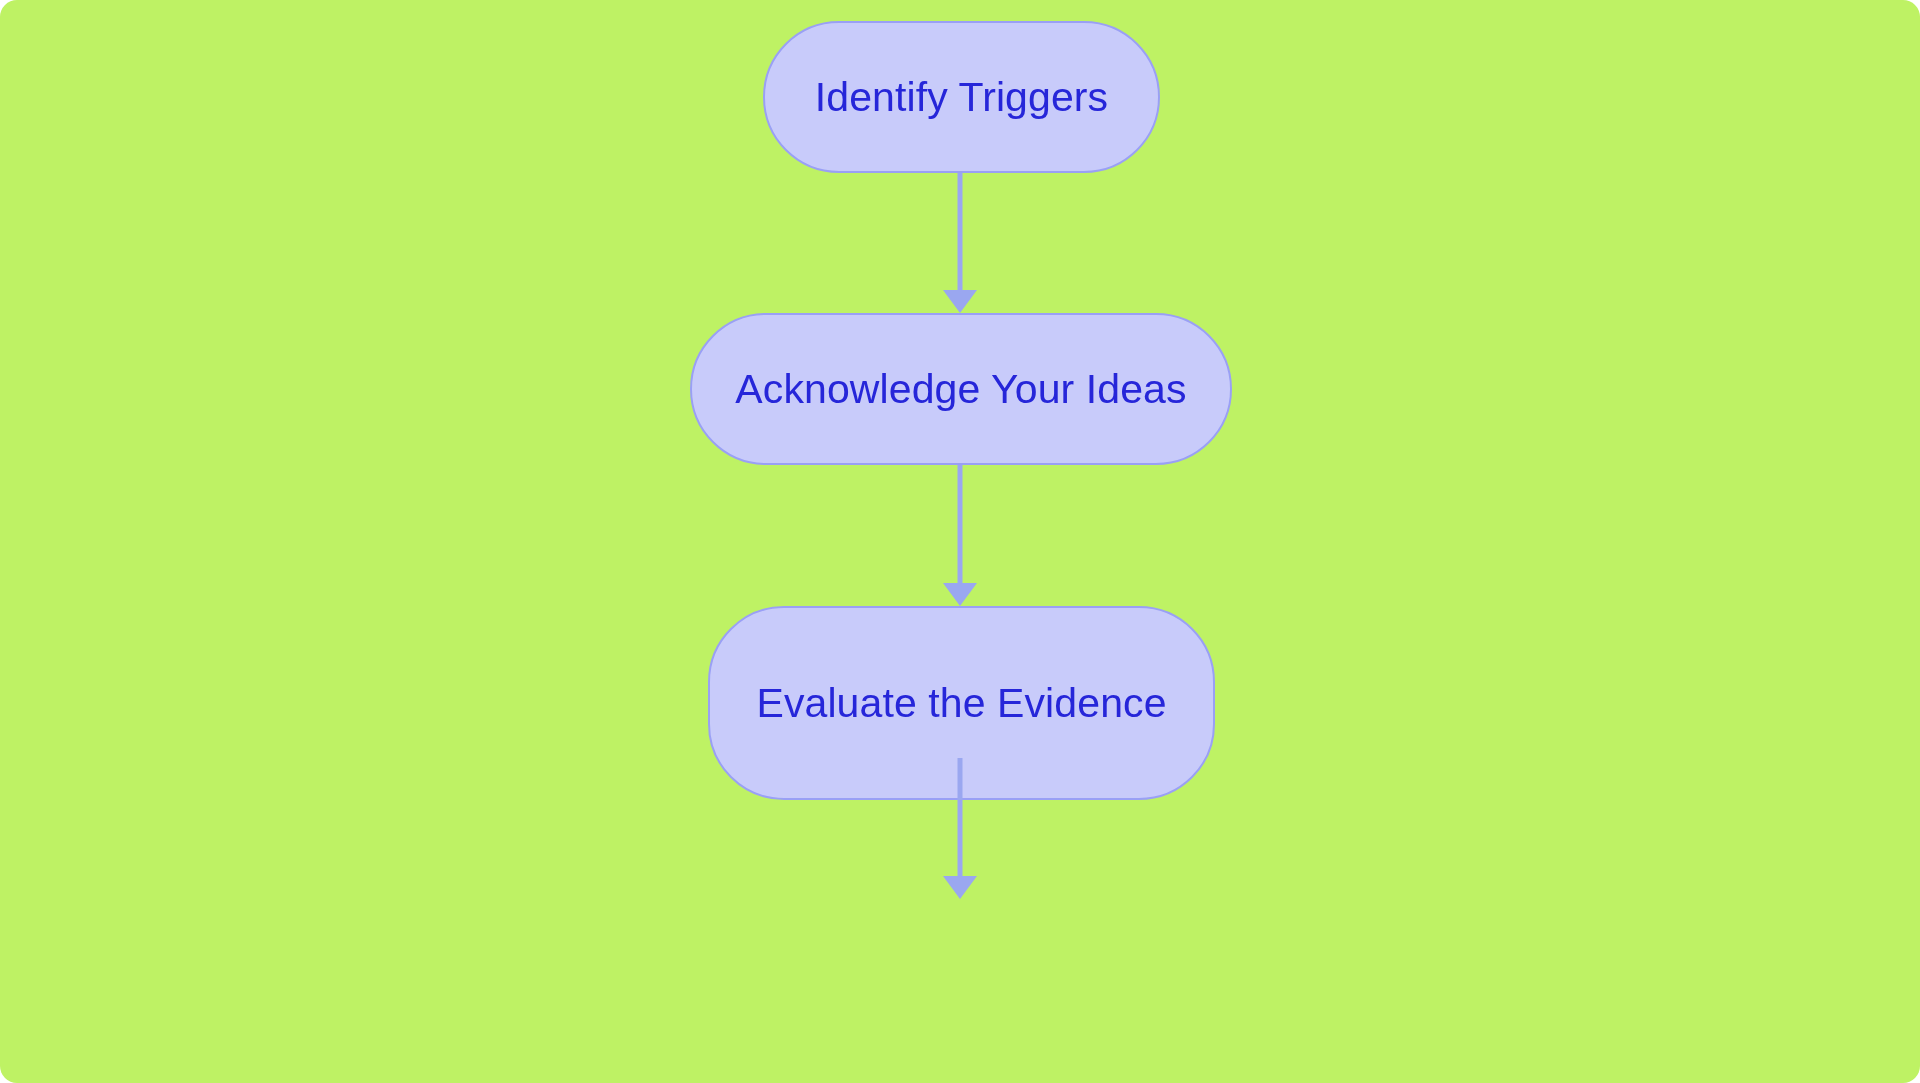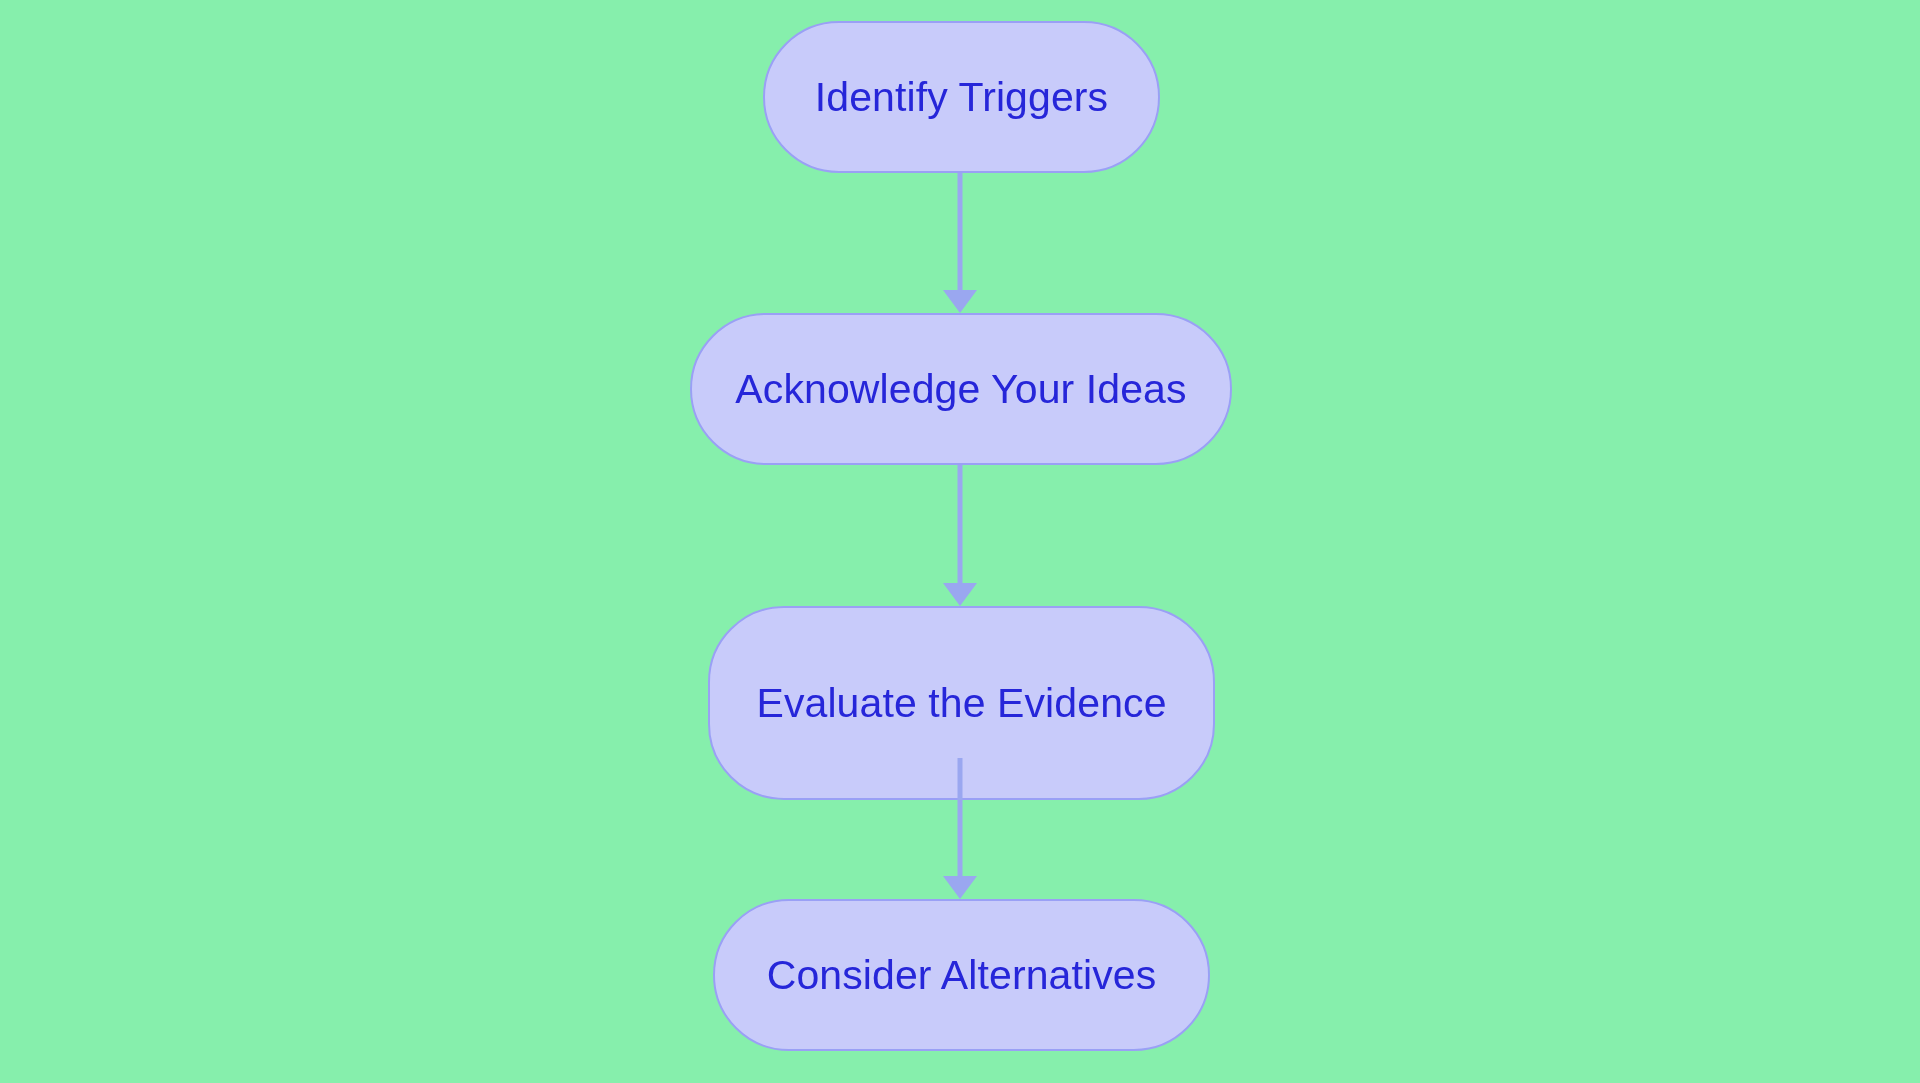--- a/index.html
+++ b/index.html
@@ -10,21 +10,22 @@
   body {
     width: 1920px;
     height: 1083px;
     font-family: "Liberation Sans", sans-serif;
     overflow: hidden;
   }
   #flowchart-canvas {
     position: relative;
     width: 1920px;
     height: 1083px;
-    background: #86efac;
+    background: #bef264;
+    border-radius: 17px;
   }
   .node {
     position: absolute;
     box-sizing: border-box;
     display: flex;
     align-items: center;
     justify-content: center;
     background: #c8cbfa;
     border: 2px solid #9aa0f5;
     border-radius: 76px;
@@ -86,17 +87,14 @@
 
   <div class="node" style="left:708px; top:606px; width:507px; height:194px;">
     <span class="node-label">Evaluate the Evidence</span>
   </div>
 
   <div class="edge" style="left:940px; top:758px; width:40px; height:141px;">
     <div class="edge-line" style="height:118px;"></div>
     <div class="edge-arrowhead" style="top:118px;"></div>
   </div>
 
-  <div class="node" style="left:713px; top:899px; width:497px; height:152px;">
-    <span class="node-label">Consider Alternatives</span>
-  </div>
 
 </div>
 
 </body></html>

